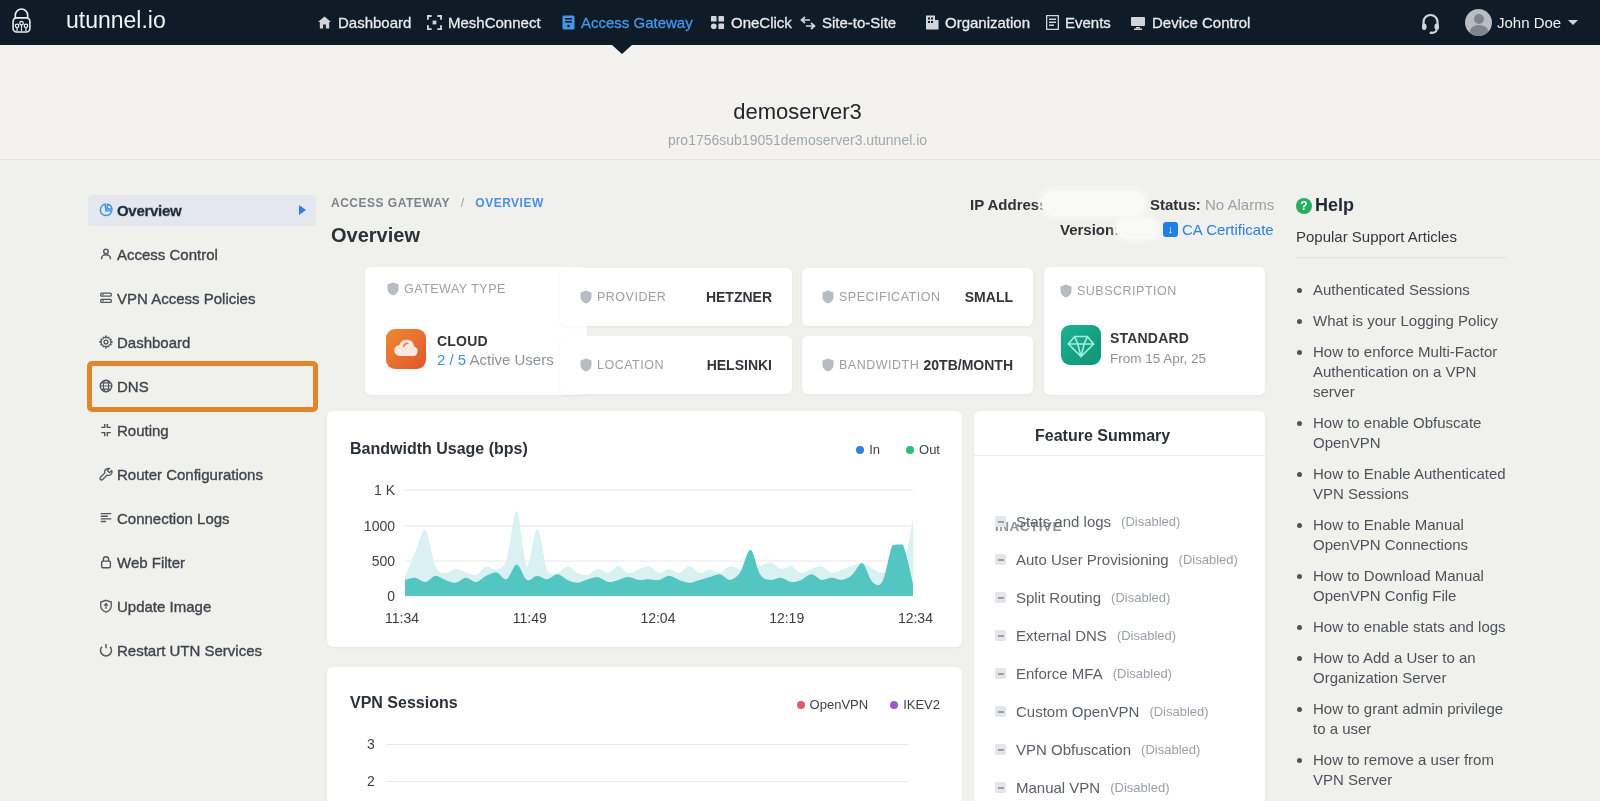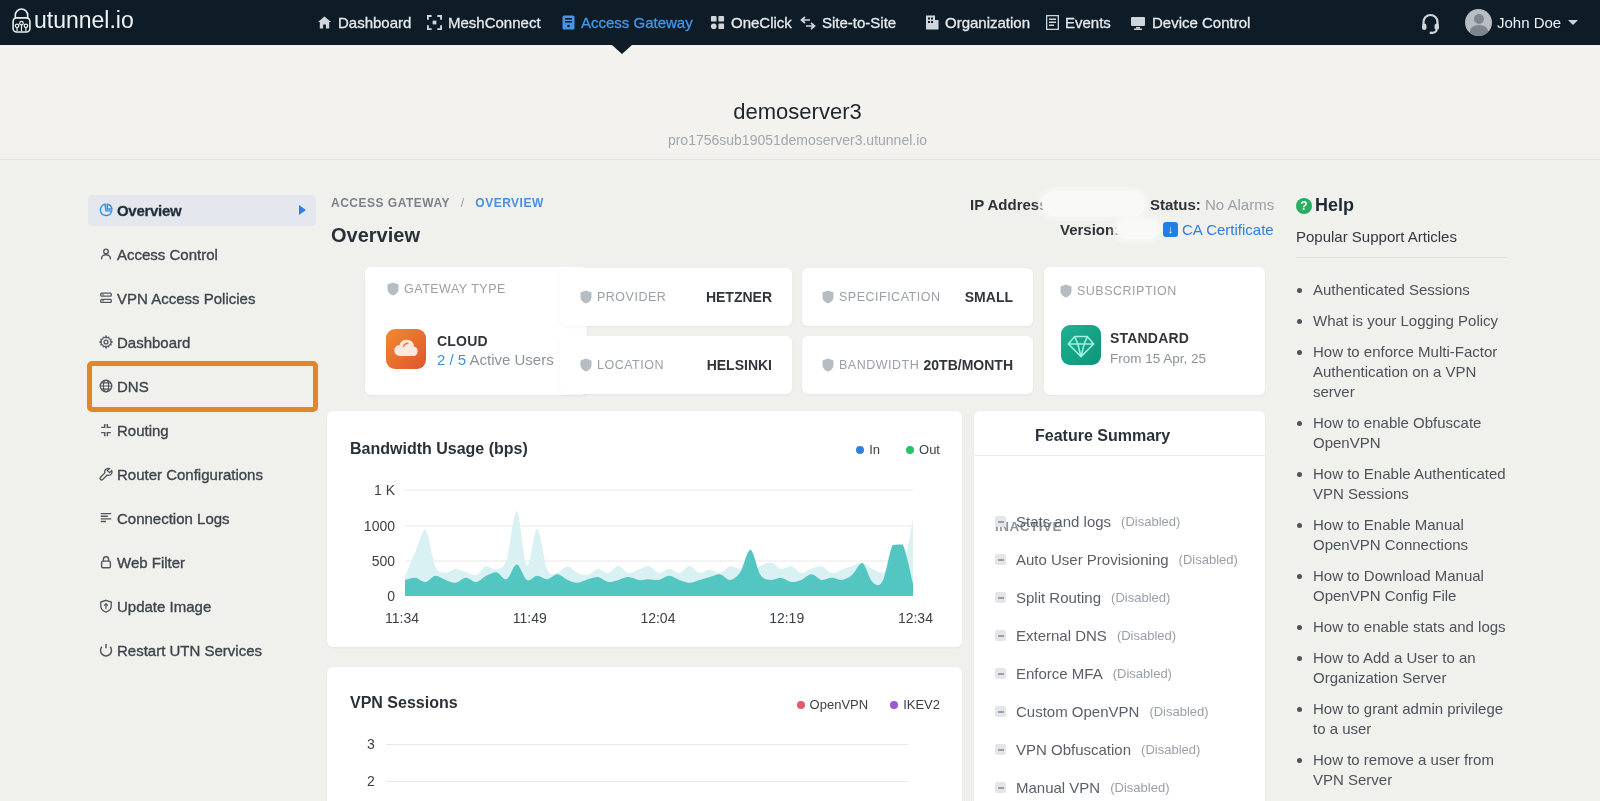--- a/index.html
+++ b/index.html
@@ -1,21 +1,21 @@
 <!DOCTYPE html>
 <html><head>
 <meta charset="utf-8">
 <style>
 * { margin:0; padding:0; box-sizing:border-box; }
 html,body { width:1600px; height:801px; overflow:hidden; }
 body { font-family:"Liberation Sans", sans-serif; background:#f0f0ec; position:relative; }
 
 
 .nav { position:absolute; left:0; top:0; width:1600px; height:45px; background:#0d1c27; }
-.logo { position:absolute; left:10px; top:7px; display:flex; align-items:flex-start; }
+.logo { position:absolute; left:10px; top:7px; display:flex; align-items:flex-start;gap:32px; }
 .logo-text { color:#eef3f5; font-size:23px; font-weight:400; letter-spacing:0px; margin-left:1px; }
 .navitem { position:absolute; top:0; height:45px; display:flex; align-items:center; gap:6px; color:#e6eaed; font-size:15px; font-weight:400; -webkit-text-stroke:0.3px #e6eaed; }
 .navitem svg { display:block; }
 .navitem.active { color:#4596e8; -webkit-text-stroke:0.3px #4596e8; }
 .tri { position:absolute; left:612px; top:45px; z-index:10; width:0; height:0; border-left:10px solid transparent; border-right:10px solid transparent; border-top:9px solid #0d1c27; }
 .avatar { position:absolute; left:1465px; top:9px; width:27px; height:27px; border-radius:50%; background:#b7bdc3; overflow:hidden; }
 .avatar .head { position:absolute; left:8.5px; top:5px; width:10px; height:10px; border-radius:50%; background:#7e868d; }
 .avatar .bod { position:absolute; left:4.5px; top:16px; width:18px; height:12px; border-radius:50% 50% 0 0; background:#7e868d; }
 .uname { position:absolute; left:1497px; top:0; height:45px; display:flex; align-items:center; color:#eef2f4; font-size:15px; font-weight:400; }
 .caret { display:inline-block; margin-left:7px; width:0; height:0; border-left:5px solid transparent; border-right:5px solid transparent; border-top:5px solid #cfd5d9; }

